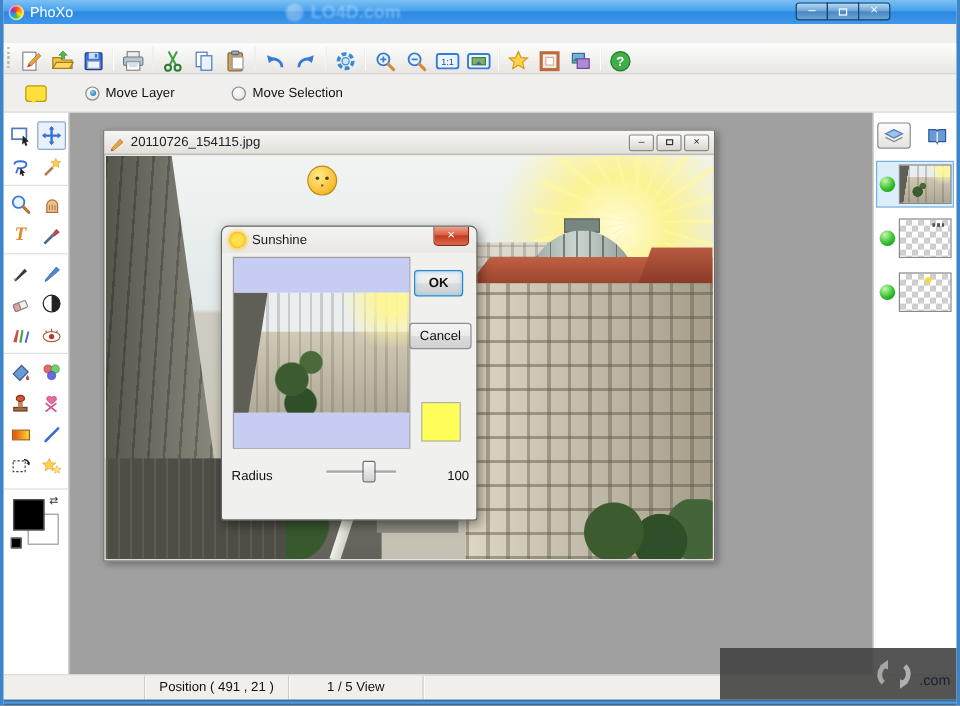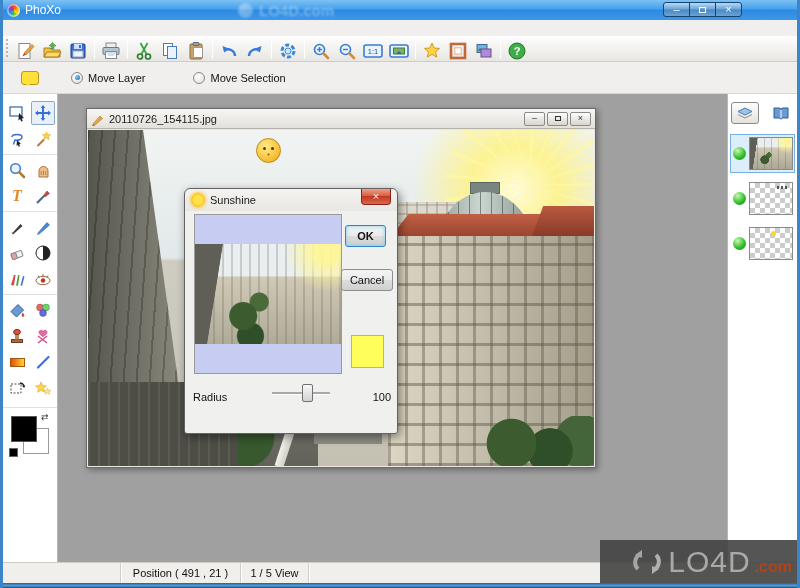--- a/index.html
+++ b/index.html
@@ -177,28 +177,28 @@
       radial-gradient(circle at 45% 55%,#4a6a3a 0 9%,transparent 10%),
       repeating-linear-gradient(90deg,rgba(100,94,76,.3) 0 1.5px,transparent 1.5px 7px),
       linear-gradient(180deg,#e9eff1 0 30%,#cfc9b6 31%,#aca694 100%);}
   .tmark{position:absolute;right:3px;top:3px;width:12px;height:3px;
     background:repeating-linear-gradient(90deg,#555 0 2px,transparent 2px 4px);}
   .ydot{position:absolute;left:50%;top:3px;width:5px;height:5px;border-radius:50%;background:#ffd92a;}
   
   .statusbar{position:absolute;left:0;top:562px;width:794px;height:21px;background:#f1efec;border-top:1px solid #cfcdc8;
     display:flex;align-items:center;font-size:11px;color:#111;}
   .seg{height:100%;display:flex;align-items:center;justify-content:center;border-right:1px solid #cfcdc8;box-shadow:1px 0 0 #fff;}
-  .seg1{width:118px;} .seg2{width:120px;} .seg3{width:68px;} .seg4{flex:1;border-right:none;box-shadow:none;}
+  .seg1{width:118px;} .seg2{width:120px;} .seg3{width:112px;} .seg4{flex:1;border-right:none;box-shadow:none;}
   .bottomborder{position:absolute;left:-3px;top:583px;width:800px;height:5px;
     background:linear-gradient(180deg,#1e5f9e,#5aa0dd 55%,#16486e);}
   
   .lo4d-box{position:absolute;left:597px;top:540px;width:200px;height:43px;background:rgba(66,66,66,.9);
     display:flex;align-items:center;justify-content:flex-end;padding-right:8px;gap:4px;z-index:50;}
   .lo4d-main{font-size:30px;color:#b9b9b9;opacity:.85;letter-spacing:1px;}
-  .lo4d-suffix{font-size:16px;color:#c2410c;opacity:.85;margin-top:10px;font-weight:bold;}
+  .lo4d-suffix{font-size:12px;color:#0f172a;opacity:.85;margin-top:10px;}
   svg{display:block;}
 </style>
 </head>
 <body>
 
 <div class="app">
 
   <div class="titlebar">
     <span class="app-icon"></span>
     <span>PhoXo</span>
@@ -620,17 +620,16 @@
   </div>
   <div class="bottomborder"></div>
 
   <div class="lo4d-box">
     <svg width="34" height="30" style="opacity:.75">
       <path d="M8 22 a9 9 0 0 1 3-15" fill="none" stroke="#c2c2c2" stroke-width="4"></path>
       <path d="M12 3 l0 8 -7-3z" fill="#c2c2c2"></path>
       <path d="M26 8 a9 9 0 0 1 -3 15" fill="none" stroke="#cfcfcf" stroke-width="4"></path>
       <path d="M22 27 l0-8 7 3z" fill="#cfcfcf"></path>
     </svg>
-    <span class="lo4d-main">LO4D</span>
     <span class="lo4d-suffix">.com</span>
   </div>
 
 </div>
 
 </body></html>

